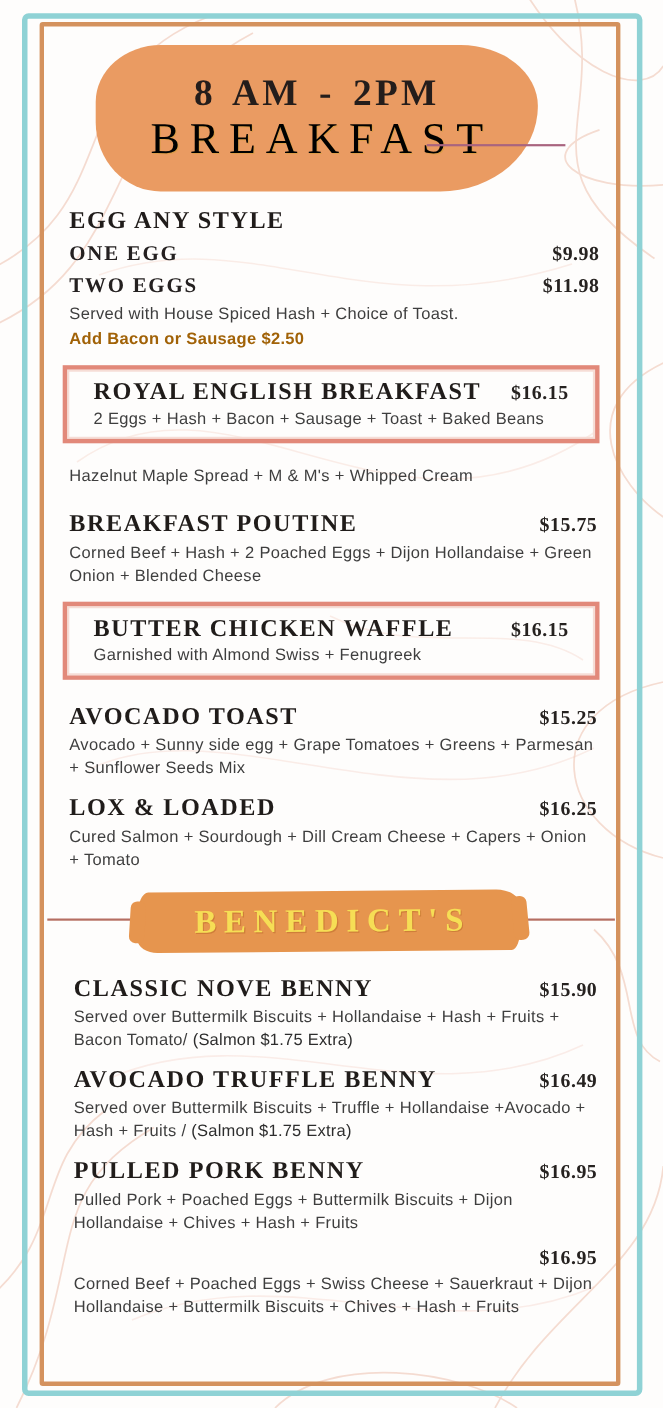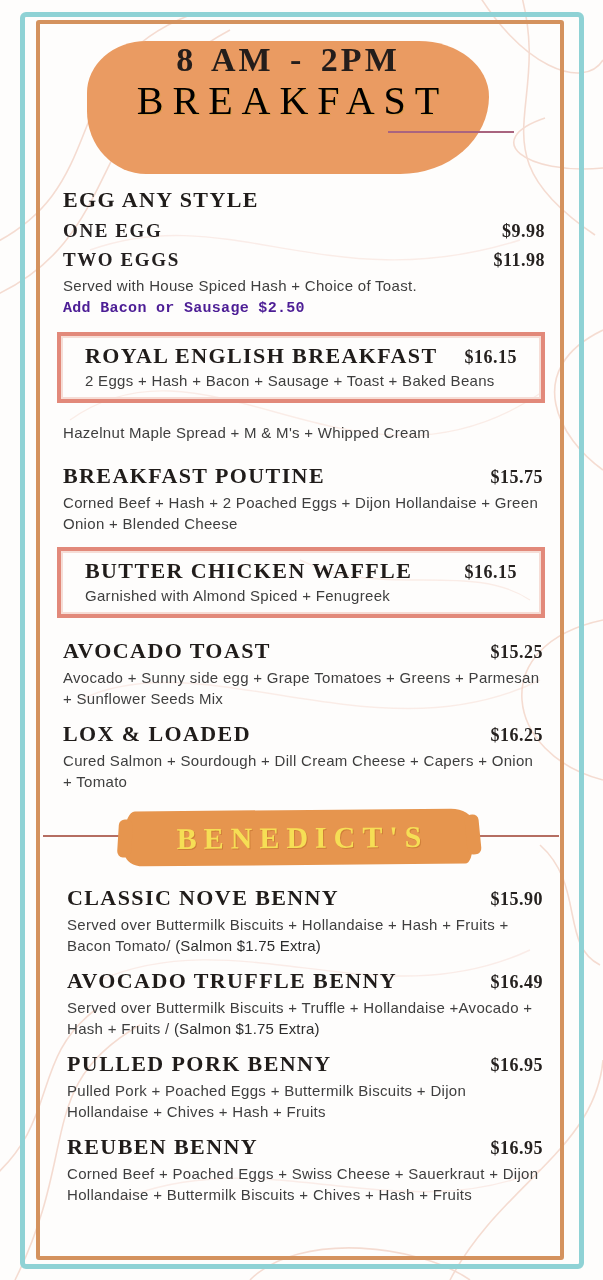--- a/index.html
+++ b/index.html
@@ -18,21 +18,21 @@
     border:4px solid #d4925e; border-radius:3px;
   }
   .content { position:absolute; left:57px; top:28px; right:58px; }
 
   
   .header-wrap { position:relative; height:150px; }
   .pill {
     position:absolute; left:30px; top:13px; width:402px; height:133px;
     background:#ea9b62;
     border-radius: 80px 95px 120px 80px / 70px 75px 105px 85px;
-    display:flex; flex-direction:column; align-items:center; justify-content:flex-start;
+    display:flex; flex-direction:column; align-items:center; justify-content:center;
   }
   .hours {
     font-size:34px; font-weight:bold; color:#241d1b;
     letter-spacing:3px; word-spacing:5px; line-height:1.1;
   }
   .menu-title {
     font-size:40px; font-weight:normal; color:#000000;
     letter-spacing:9px; line-height:1.15; margin-left:9px;
     text-shadow:1px 1px 0 #dd9d48;
   }
@@ -54,21 +54,21 @@
   .desc {
     margin:3px 0 0; font-family:"Liberation Sans", sans-serif;
     font-size:15px; line-height:21px; letter-spacing:.3px; color:#3e3e3e;
   }
   .desc strong { font-weight:normal; color:#2d2d2d; letter-spacing:.2px; }
 
   .egg-section { margin-top:8px; padding:0 0 0 6px; }
   .sub-row { display:flex; align-items:baseline; margin-top:4px; }
   .sub-name { font-size:19px; font-weight:600; letter-spacing:1.6px; line-height:25px; color:#242020; }
   .egg-section .item-name { line-height:28px; }
-  .desc.bold-note { font-weight:bold; color:#4c1d95; margin-top:2px;font-family:Liberation Mono, monospace; }
+  .desc.bold-note { font-weight:bold; color:#a16207; margin-top:2px; }
 
   .item { margin-top:19px; padding:0 2px 0 6px; }
   .item.tight { margin-top:11px; }
   .boxed {
     border:4px solid #e2897a; box-shadow:inset 0 0 0 2px #f6ddd6;
     padding:6px 24px 8px; margin-top:13px;
   }
   .boxed .desc { margin-top:1px; }
 
   
@@ -169,21 +169,21 @@
         <span class="price">$15.75</span>
       </div>
       <p class="desc">Corned Beef + Hash + 2 Poached Eggs + Dijon Hollandaise + Green Onion + Blended Cheese</p>
     </article>
 
     <article class="item boxed">
       <div class="row">
         <h2 class="item-name">BUTTER CHICKEN WAFFLE</h2>
         <span class="price">$16.15</span>
       </div>
-      <p class="desc">Garnished with Almond Spiced + Fenugreek</p>
+      <p class="desc">Garnished with Almond Swiss + Fenugreek</p>
     </article>
 
     <article class="item">
       <div class="row">
         <h2 class="item-name">AVOCADO TOAST</h2>
         <span class="price">$15.25</span>
       </div>
       <p class="desc">Avocado + Sunny side egg + Grape Tomatoes + Greens + Parmesan + Sunflower Seeds Mix</p>
     </article>
 
@@ -221,20 +221,19 @@
     <article class="item tight benedict">
       <div class="row">
         <h2 class="item-name">PULLED PORK BENNY</h2>
         <span class="price">$16.95</span>
       </div>
       <p class="desc">Pulled Pork + Poached Eggs + Buttermilk Biscuits + Dijon Hollandaise + Chives + Hash + Fruits</p>
     </article>
 
     <article class="item tight benedict">
       <div class="row">
-        <h2 class="item-name">REUBEN BENNY</h2>
         <span class="price">$16.95</span>
       </div>
       <p class="desc">Corned Beef + Poached Eggs + Swiss Cheese + Sauerkraut + Dijon Hollandaise + Buttermilk Biscuits + Chives + Hash + Fruits</p>
     </article>
 
   </div>
 </div>
 
 </body></html>

